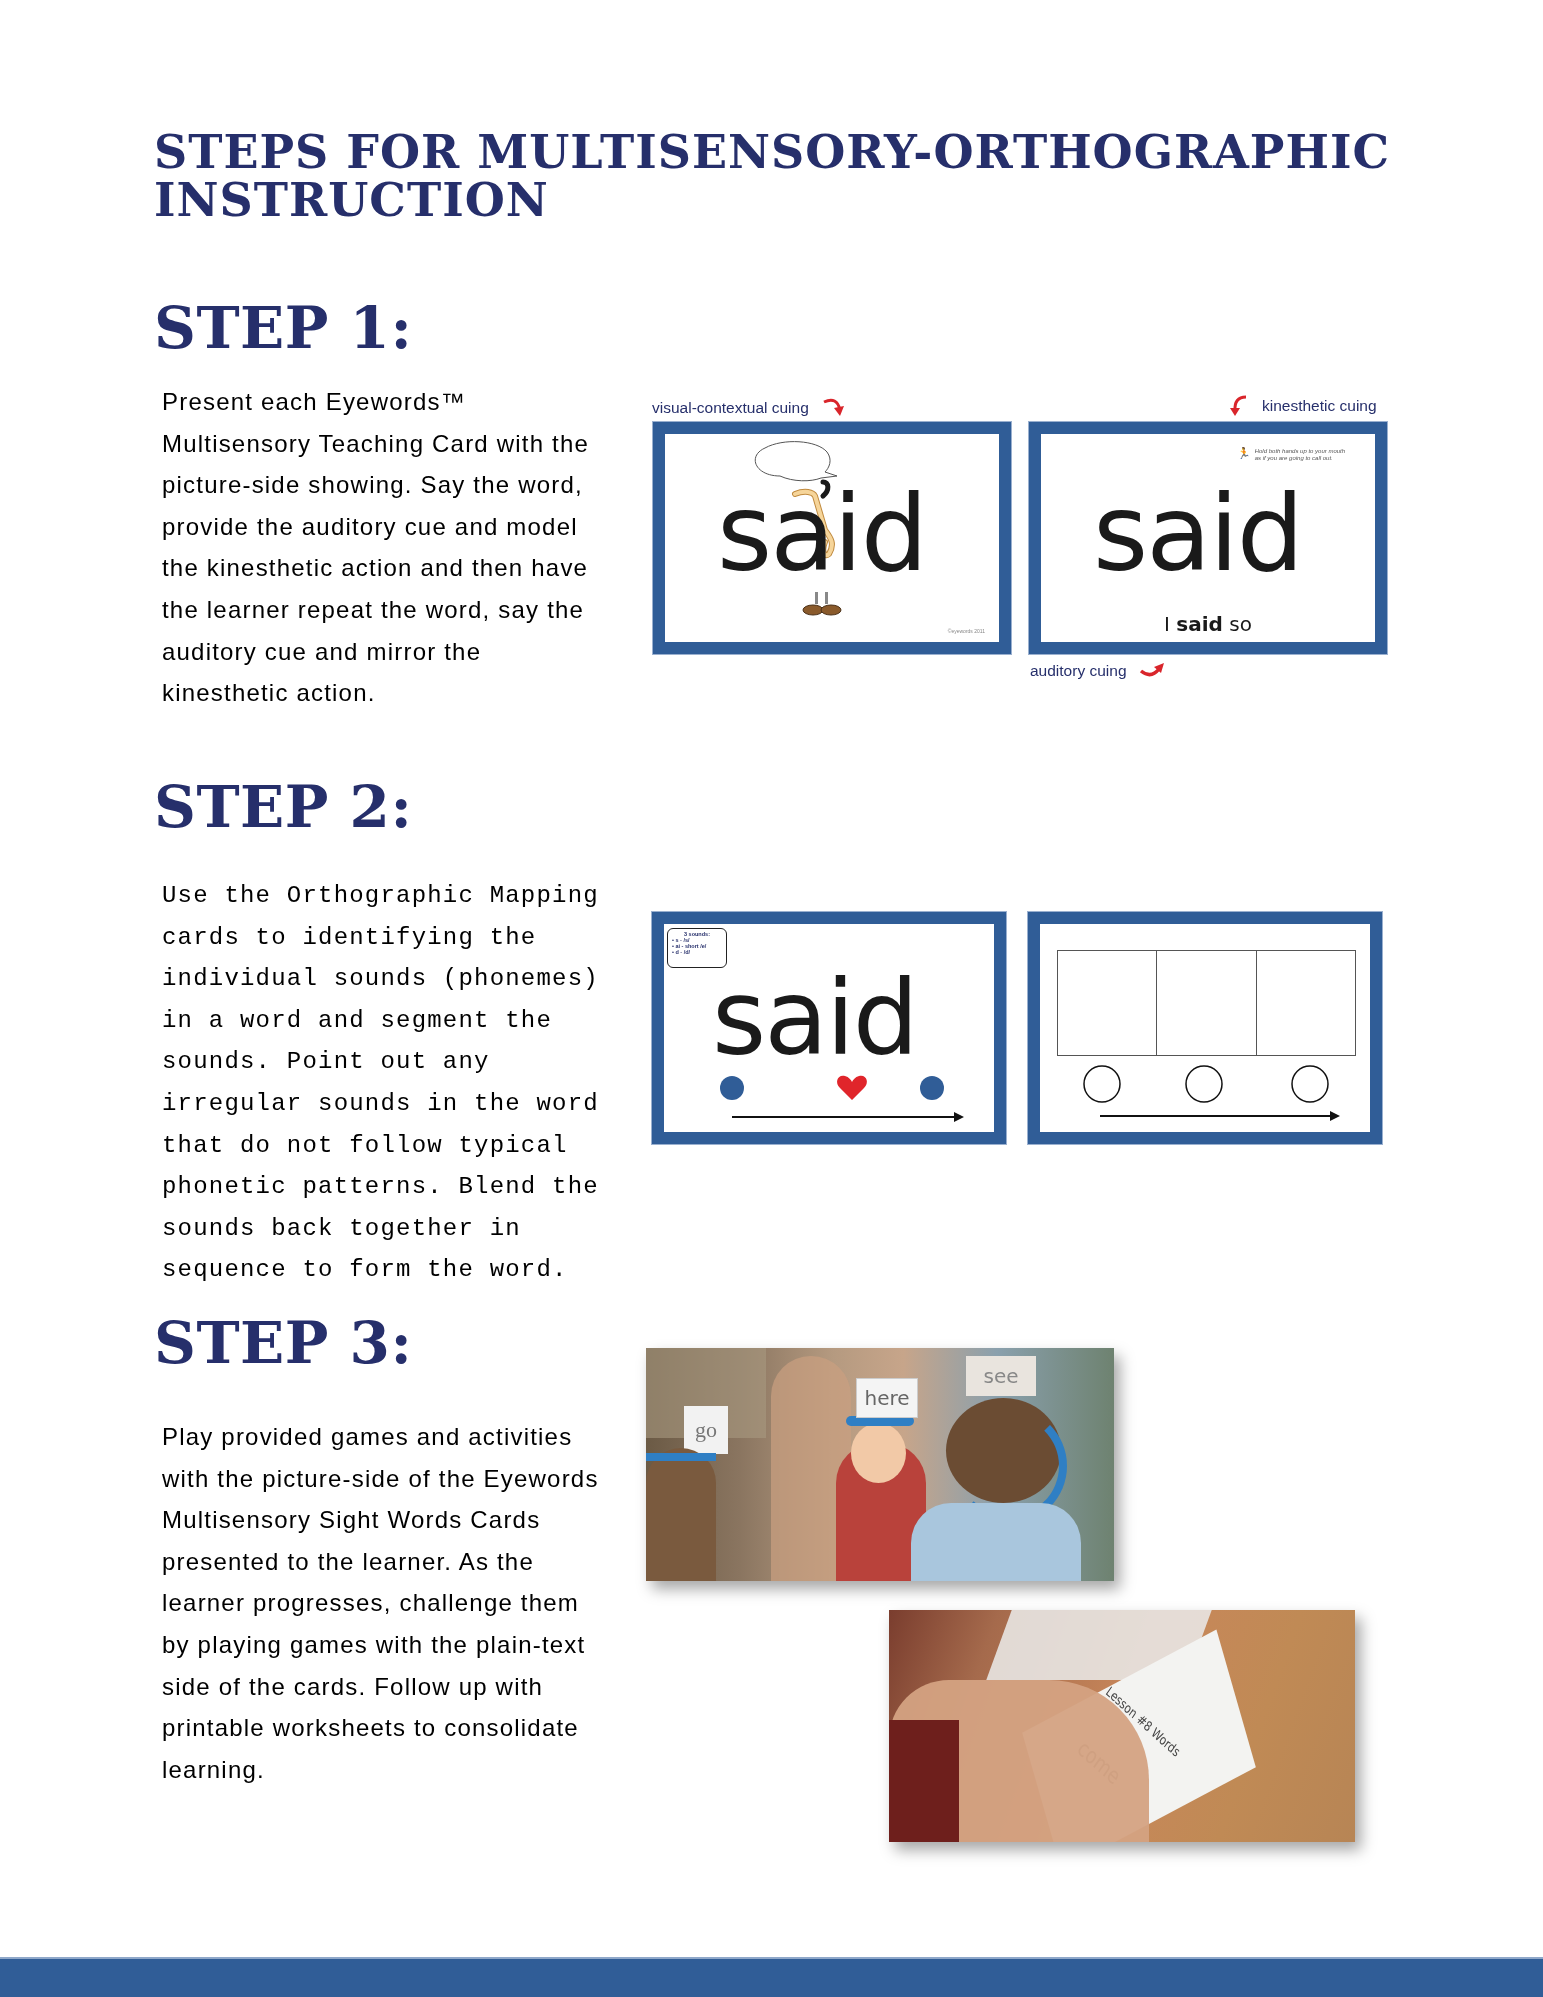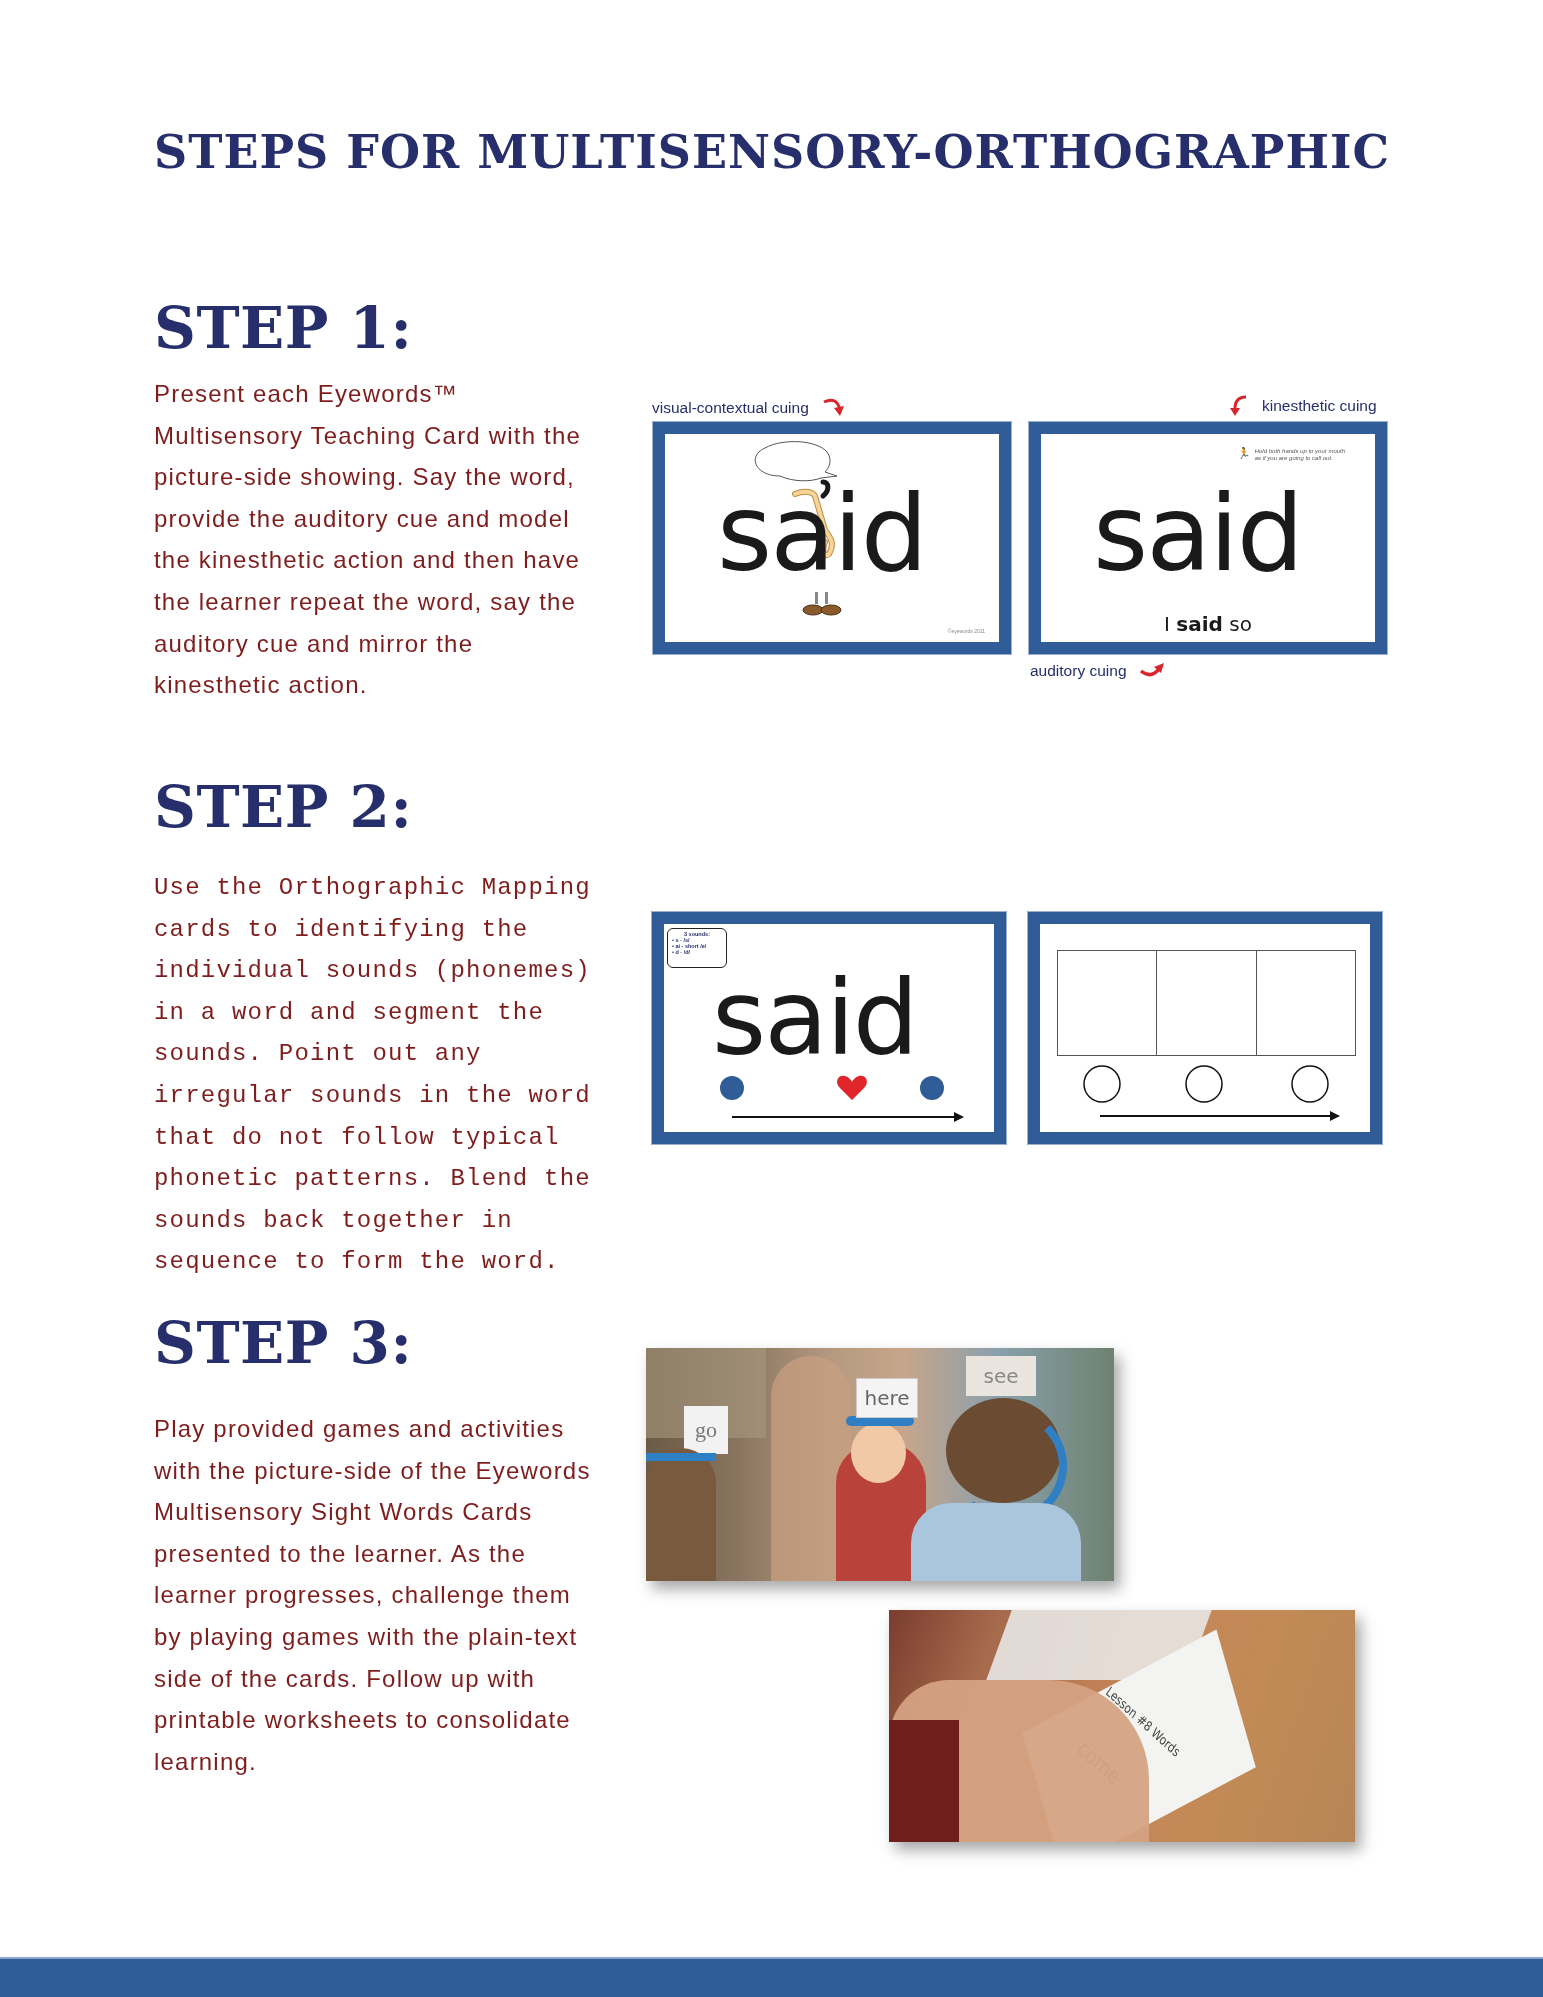--- a/index.html
+++ b/index.html
@@ -1,31 +1,32 @@
 <!DOCTYPE html>
 <html><head>
 <meta charset="utf-8">
 <style>
   html, body { margin: 0; padding: 0; background: #ffffff; }
   body { width: 1543px; height: 1997px; position: relative; overflow: hidden; font-family: "Liberation Sans", sans-serif; color: #262f6b; }
   .abs { position: absolute; }
   .main-title { left: 154px; top: 128px; width: 1260px; font-family: "DejaVu Serif", serif; font-weight: bold; font-size: 46px; line-height: 48px; letter-spacing: 1px; color: #262f6b; margin: 0; }
   .step-heading { font-family: "DejaVu Serif", serif; font-weight: bold; font-size: 58px; line-height: 50px; color: #262f6b; margin: 0; letter-spacing: 0.5px; }
-  .step-body { font-family: "Liberation Sans", sans-serif; font-size: 24px; line-height: 41.6px; letter-spacing: 1.2px; color: #7f1d1d; width: 440px; margin: 0; }
+  .step-body { font-family: "Liberation Sans", sans-serif; font-size: 24px; line-height: 41.6px; letter-spacing: 1.2px; color: #000000; width: 440px; margin: 8px; }
   .cue-label { font-family: "Liberation Sans", sans-serif; font-size: 15.5px; color: #262f6b; white-space: nowrap; display: flex; align-items: center; gap: 12px; }
   .card { position: absolute; background: #ffffff; border: 12px solid #305d97; box-sizing: border-box; box-shadow: 0 0 0 1px #9ab0cf; }
   .big-word { position: absolute; font-family: "DejaVu Sans", sans-serif; font-weight: normal; color: #1a1a1a; letter-spacing: -2px; }
   .photo { position: absolute; overflow: hidden; box-shadow: 6px 8px 14px rgba(0,0,0,0.35); }
   .footer-band { left: 0; top: 1957px; width: 1543px; height: 40px; background: #305d97; border-top: 2px solid #8fa8c9; }
 </style>
 </head>
 <body>
 
 <h1 class="abs main-title">
   <span>STEPS FOR MULTISENSORY-ORTHOGRAPHIC</span><br>
+  <span>INSTRUCTION</span>
 </h1>
 
 <h2 class="abs step-heading" style="left:154px; top:303px;">STEP 1:</h2>
 <p class="abs step-body" style="left:154px; top:373px;">Present each Eyewords™ Multisensory Teaching Card with the picture-side showing. Say the word, provide the auditory cue and model the kinesthetic action and then have the learner repeat the word, say the auditory cue and mirror the kinesthetic action.</p>
 
 <div class="abs cue-label" style="left:652px; top:396px;">
   <span>visual-contextual cuing</span>
   <svg width="26" height="24" viewBox="0 0 26 24">
     <path d="M3 6 Q16 0 19 14" fill="none" stroke="#d9252b" stroke-width="3"></path>
     <path d="M13 12 L19 20 L23 10 Z" fill="#d9252b"></path>

